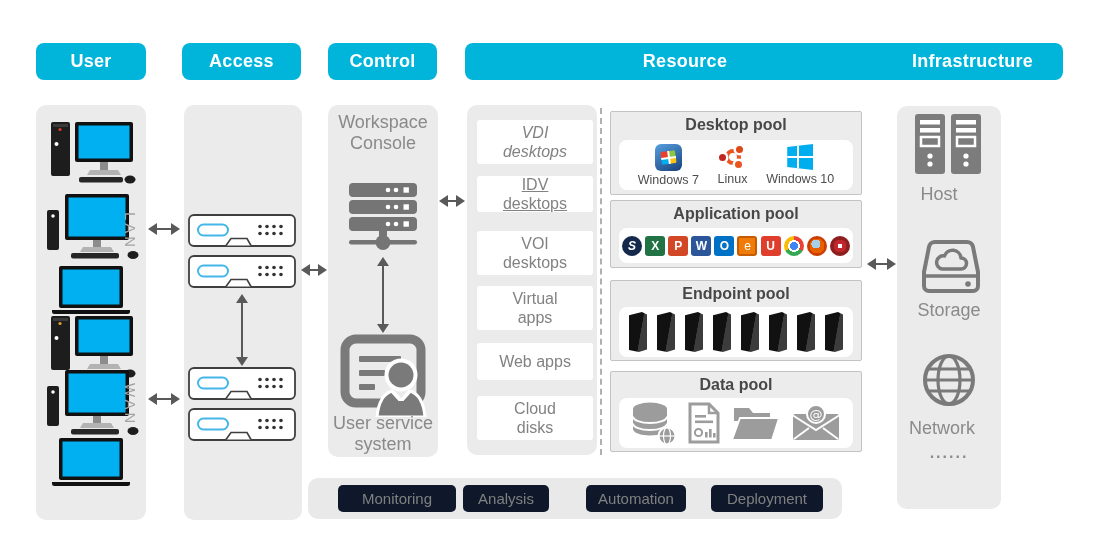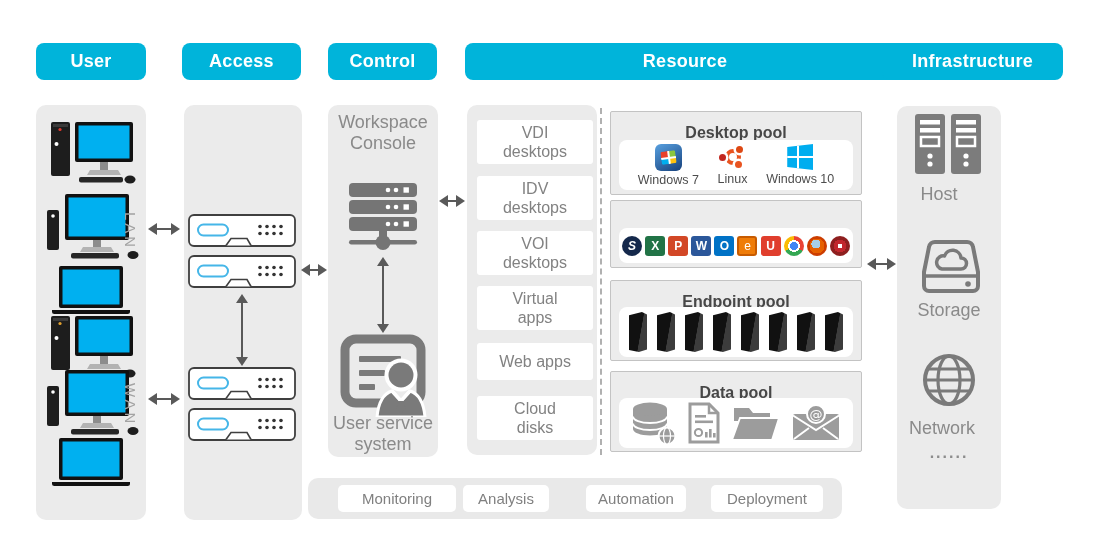--- a/index.html
+++ b/index.html
@@ -28,21 +28,21 @@
   .varrow{position:absolute;width:2px;background:#595959;}
   .varrow::before{content:"";position:absolute;top:-8px;left:-5px;border-left:6px solid transparent;
                   border-right:6px solid transparent;border-bottom:9px solid #595959;}
   .varrow::after{content:"";position:absolute;bottom:-8px;left:-5px;border-left:6px solid transparent;
                  border-right:6px solid transparent;border-top:9px solid #595959;}
 
   .dash{position:absolute;left:600px;top:108px;height:347px;width:0;border-left:2px dashed #b0b0b0;}
 
   .pool{position:absolute;left:610px;width:252px;border:1px solid #c3c3c3;background:#ececec;
         border-radius:2px;box-sizing:border-box;}
-  .pool-title{margin-top:12px;text-align:center;font-size:16px;font-weight:600;color:#474747;}
+  .pool-title{margin-top:4px;text-align:center;font-size:16px;font-weight:600;color:#474747;}
   .strip{position:absolute;left:8px;right:8px;background:#fff;border-radius:8px;
          display:flex;align-items:center;justify-content:space-evenly;}
 
   .os-item{display:flex;flex-direction:column;align-items:center;gap:2px;}
   .os-label{font-size:12.5px;color:#4d4d4d;}
 
   .win7{width:27px;height:27px;border-radius:6px;background:linear-gradient(150deg,#58a0e0,#16417c);
         display:flex;align-items:center;justify-content:center;}
   .win7 i{display:block;width:15px;height:13px;transform:rotate(-8deg);border-radius:2px;
         background:linear-gradient(#fff,#fff) center/100% 2px no-repeat,
@@ -74,21 +74,21 @@
        conic-gradient(#ea4335 0 120deg,#34a853 120deg 240deg,#fbbc05 240deg 360deg);}
   .ap9{border-radius:50%;background:
        radial-gradient(circle at 44% 40%,#a6cfe8 0 4.5px,transparent 4.5px),
        radial-gradient(circle,#e66000 0 7.5px,#cc3d00 7.5px);}
   .ap10{border-radius:50%;background:radial-gradient(circle,#fff 0 2.5px,#c1272d 2.5px 6.5px,#8e1f1f 6.5px);}
 
   .endpoint{width:18px;height:40px;background:linear-gradient(100deg,#111 60%,#3c3c3c 62%);
             clip-path:polygon(0 8%,72% 0,100% 6%,100% 94%,55% 100%,0 95%);}
 
   .bbar{position:absolute;left:308px;top:478px;width:534px;height:41px;background:#e9e9e9;border-radius:10px;}
-  .bbox{position:absolute;top:7px;height:27px;background:#ffffff;border-radius:5px;color:#808080;
+  .bbox{position:absolute;top:7px;height:27px;background:#0f172a;border-radius:5px;color:#808080;
         font-size:15px;display:flex;align-items:center;justify-content:center;}
 
   .gateway-label{position:absolute;left:184px;width:118px;top:311px;background:#ebebeb;z-index:2;
                  color:#8a8a8a;font-size:19px;text-align:center;}
   .dots-more{position:absolute;left:897px;width:104px;top:444px;color:#8c8c8c;font-size:16px;
              font-weight:bold;letter-spacing:2px;text-align:center;}
   svg{display:block;}
   .abs{position:absolute;}
 </style>
 </head>
@@ -258,23 +258,23 @@
     <rect x="20" y="51" width="16" height="6" rx="1" fill="#7a7a7a"></rect>
     <circle cx="62" cy="42" r="16.5" fill="#fff"></circle>
     <circle cx="62" cy="42" r="12.5" fill="#7a7a7a"></circle>
     <path d="M38 84 Q40 62 53 58 L62 68 L71 58 Q84 62 86 84 Z" fill="#7a7a7a" stroke="#fff" stroke-width="3"></path>
     <path d="M53 58 L62 68 L71 58" fill="none" stroke="#fff" stroke-width="3.5"></path>
     <path d="M59.5 68 h5 l2 7 -4.5 6 -4.5 -6 z" fill="#7a7a7a"></path>
   </svg>
   <div class="glabel" style="left:323px;width:120px;top:413px;">User service
 system</div>
 
-  <div class="chip" style="top:120px;height:44px;">VDI
+  <div class="chip" style="top:120px;height:44px;font-style:italic;">VDI
 desktops</div>
-  <div class="chip" style="top:176px;height:44px;">IDV
+  <div class="chip" style="top:176px;height:36px;text-decoration:underline;">IDV
 desktops</div>
   <div class="chip" style="top:231px;height:44px;">VOI
 desktops</div>
   <div class="chip" style="top:286px;height:44px;">Virtual
 apps</div>
   <div class="chip" style="top:343px;height:37px;">Web apps</div>
   <div class="chip" style="top:396px;height:44px;">Cloud
 disks</div>
 
   <div class="dash"></div>
@@ -298,20 +298,21 @@
         <span class="os-label">Linux</span>
       </div>
       <div class="os-item">
         <span class="win10"></span>
         <span class="os-label">Windows 10</span>
       </div>
     </div>
   </div>
 
   <div class="pool" style="top:200px;height:68px;">
+    <div class="pool-title">Application pool</div>
     <div class="strip" style="top:27px;height:35px;">
       <span class="ap ap1">S</span>
       <span class="ap ap2">X</span>
       <span class="ap ap3">P</span>
       <span class="ap ap4">W</span>
       <span class="ap ap5">O</span>
       <span class="ap ap6">e</span>
       <span class="ap ap7">U</span>
       <span class="ap ap8"></span>
       <span class="ap ap9"></span>

